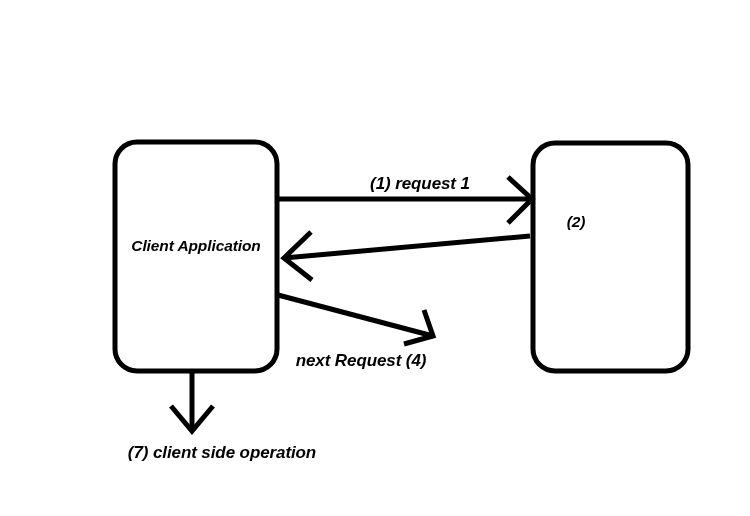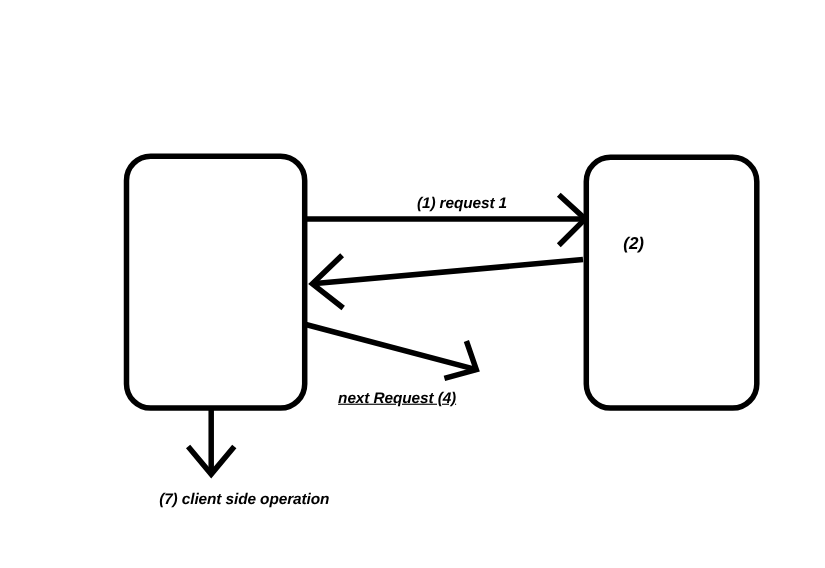--- a/index.html
+++ b/index.html
@@ -48,21 +48,21 @@
     color: #000000;
     white-space: nowrap;
     letter-spacing: -0.1px;
   }
   .node-label {
     font-size: 15.5px;
     text-align: center;
     transform: translate(-50%, -50%);
   }
   .edge-label {
-    font-size: 14px;
+    font-size: 17px;
     transform: translate(-50%, -50%);
   }
 </style>
 </head>
 <body>
 
 <div id="canvas">
 
   <svg id="diagram-svg" viewBox="0 0 750 516" xmlns="http://www.w3.org/2000/svg">
 
@@ -76,24 +76,25 @@
     <line class="conn-line" x1="530" y1="236" x2="284" y2="258"></line>
     <polyline class="arrow-head" points="311,232 284,258 312,280"></polyline>
 
     <line class="conn-line" x1="278" y1="295" x2="433" y2="336"></line>
     <polyline class="arrow-head" points="424,310 433,336 404,344"></polyline>
 
     <line class="conn-line" x1="192" y1="371" x2="192" y2="431"></line>
     <polyline class="arrow-head" points="171,406 192,431 213,406"></polyline>
   </svg>
 
+  <div class="label node-label" style="left:196px; top:246px;">Client Application</div>
 
   <div class="label node-label" style="left:576px; top:222px;">(2)</div>
 
 
   <div class="label edge-label" style="left:420px; top:184px;">(1) request 1</div>
 
 
-  <div class="label edge-label" style="left:361px; top:361px;text-decoration:underline;">next Request (4)</div>
+  <div class="label edge-label" style="left:361px; top:361px;">next Request (4)</div>
 
   <div class="label edge-label" style="left:222px; top:453px;">(7) client side operation</div>
 
 </div>
 
 </body></html>

